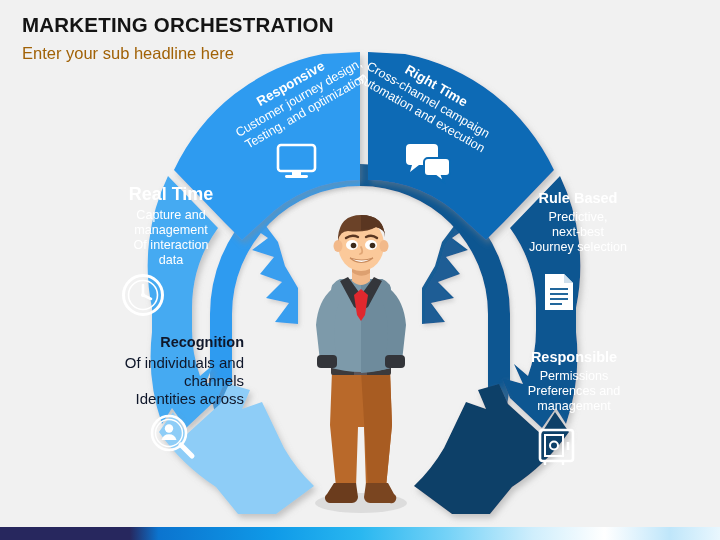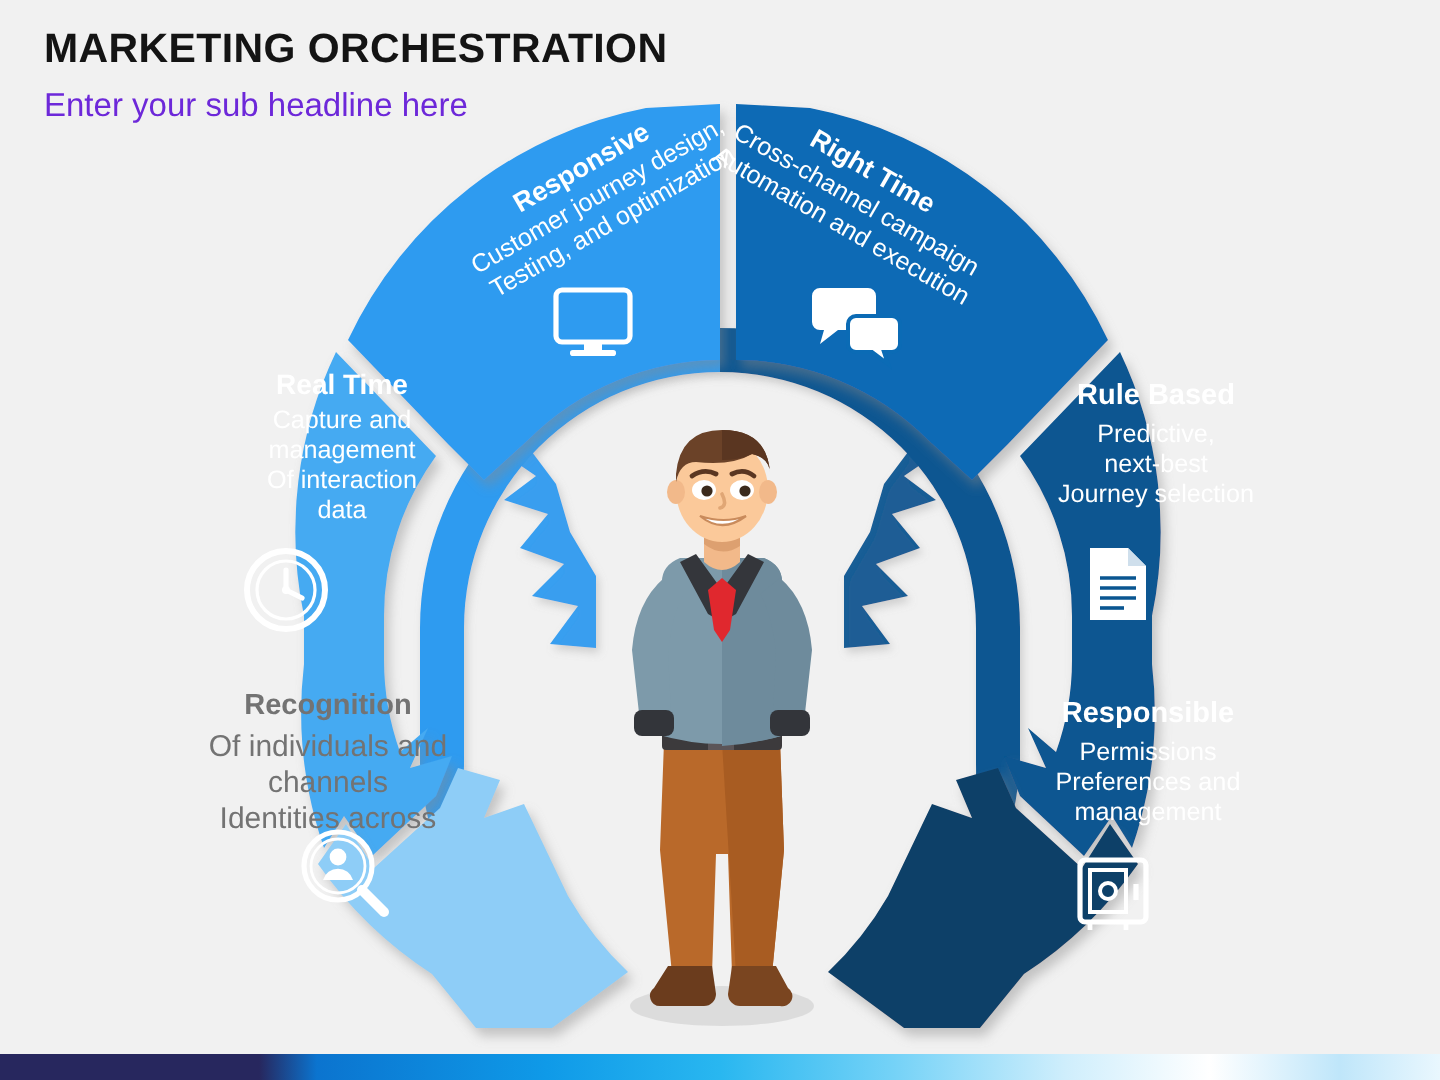--- a/index.html
+++ b/index.html
@@ -11,21 +11,21 @@
   }
   #slide{position:absolute;inset:0;background:#f1f1f1;}
 
   
   .hdr{position:absolute;left:22px;top:14px;}
   .hdr-title{
     font-size:20.5px;font-weight:bold;color:#141414;
     letter-spacing:.2px;line-height:1.1;white-space:nowrap;
   }
   .hdr-sub{
-    margin-top:7px;font-size:16.5px;color:#6d28d9;font-weight:400;
+    margin-top:7px;font-size:16.5px;color:#a16207;font-weight:400;
     white-space:nowrap;
   }
 
   
   #wheel{position:absolute;left:46px;top:52px;width:628px;height:462px;}
   #wheel svg{display:block;width:628px;height:462px;overflow:visible;}
 
   
   .seg-label{position:absolute;pointer-events:none;}
   .seg-title{font-weight:bold;line-height:1.15;}
@@ -38,25 +38,25 @@
   #lbl-responsive .seg-desc{font-size:12.6px;}
 
   
   #lbl-righttime{left:275px;top:24px;width:215px;text-align:center;
      transform:rotate(30deg);transform-origin:50% 50%;color:#ffffff;}
   #lbl-righttime .seg-title{font-size:13.5px;margin-bottom:1px;}
   #lbl-righttime .seg-desc{font-size:12.6px;}
 
   
   #lbl-realtime{left:55px;top:132px;width:140px;text-align:center;color:#ffffff;}
-  #lbl-realtime .seg-title{font-size:14px;margin-bottom:3px;}
+  #lbl-realtime .seg-title{font-size:18px;margin-bottom:3px;}
   #lbl-realtime .seg-desc{font-size:12.6px;}
 
   
-  #lbl-recognition{left:38px;top:293px;width:160px;text-align:center;color:#737373;}
+  #lbl-recognition{left:38px;top:282px;width:160px;text-align:right;color:#0f172a;}
   #lbl-recognition .seg-title{font-size:14.5px;margin-bottom:3px;}
   #lbl-recognition .seg-desc{font-size:15px;}
 
   
   #lbl-rulebased{left:448px;top:138px;width:168px;text-align:center;color:#ffffff;}
   #lbl-rulebased .seg-title{font-size:14.5px;margin-bottom:3px;}
   #lbl-rulebased .seg-desc{font-size:12.6px;}
 
   
   #lbl-responsible{left:444px;top:297px;width:168px;text-align:center;color:#ffffff;}

